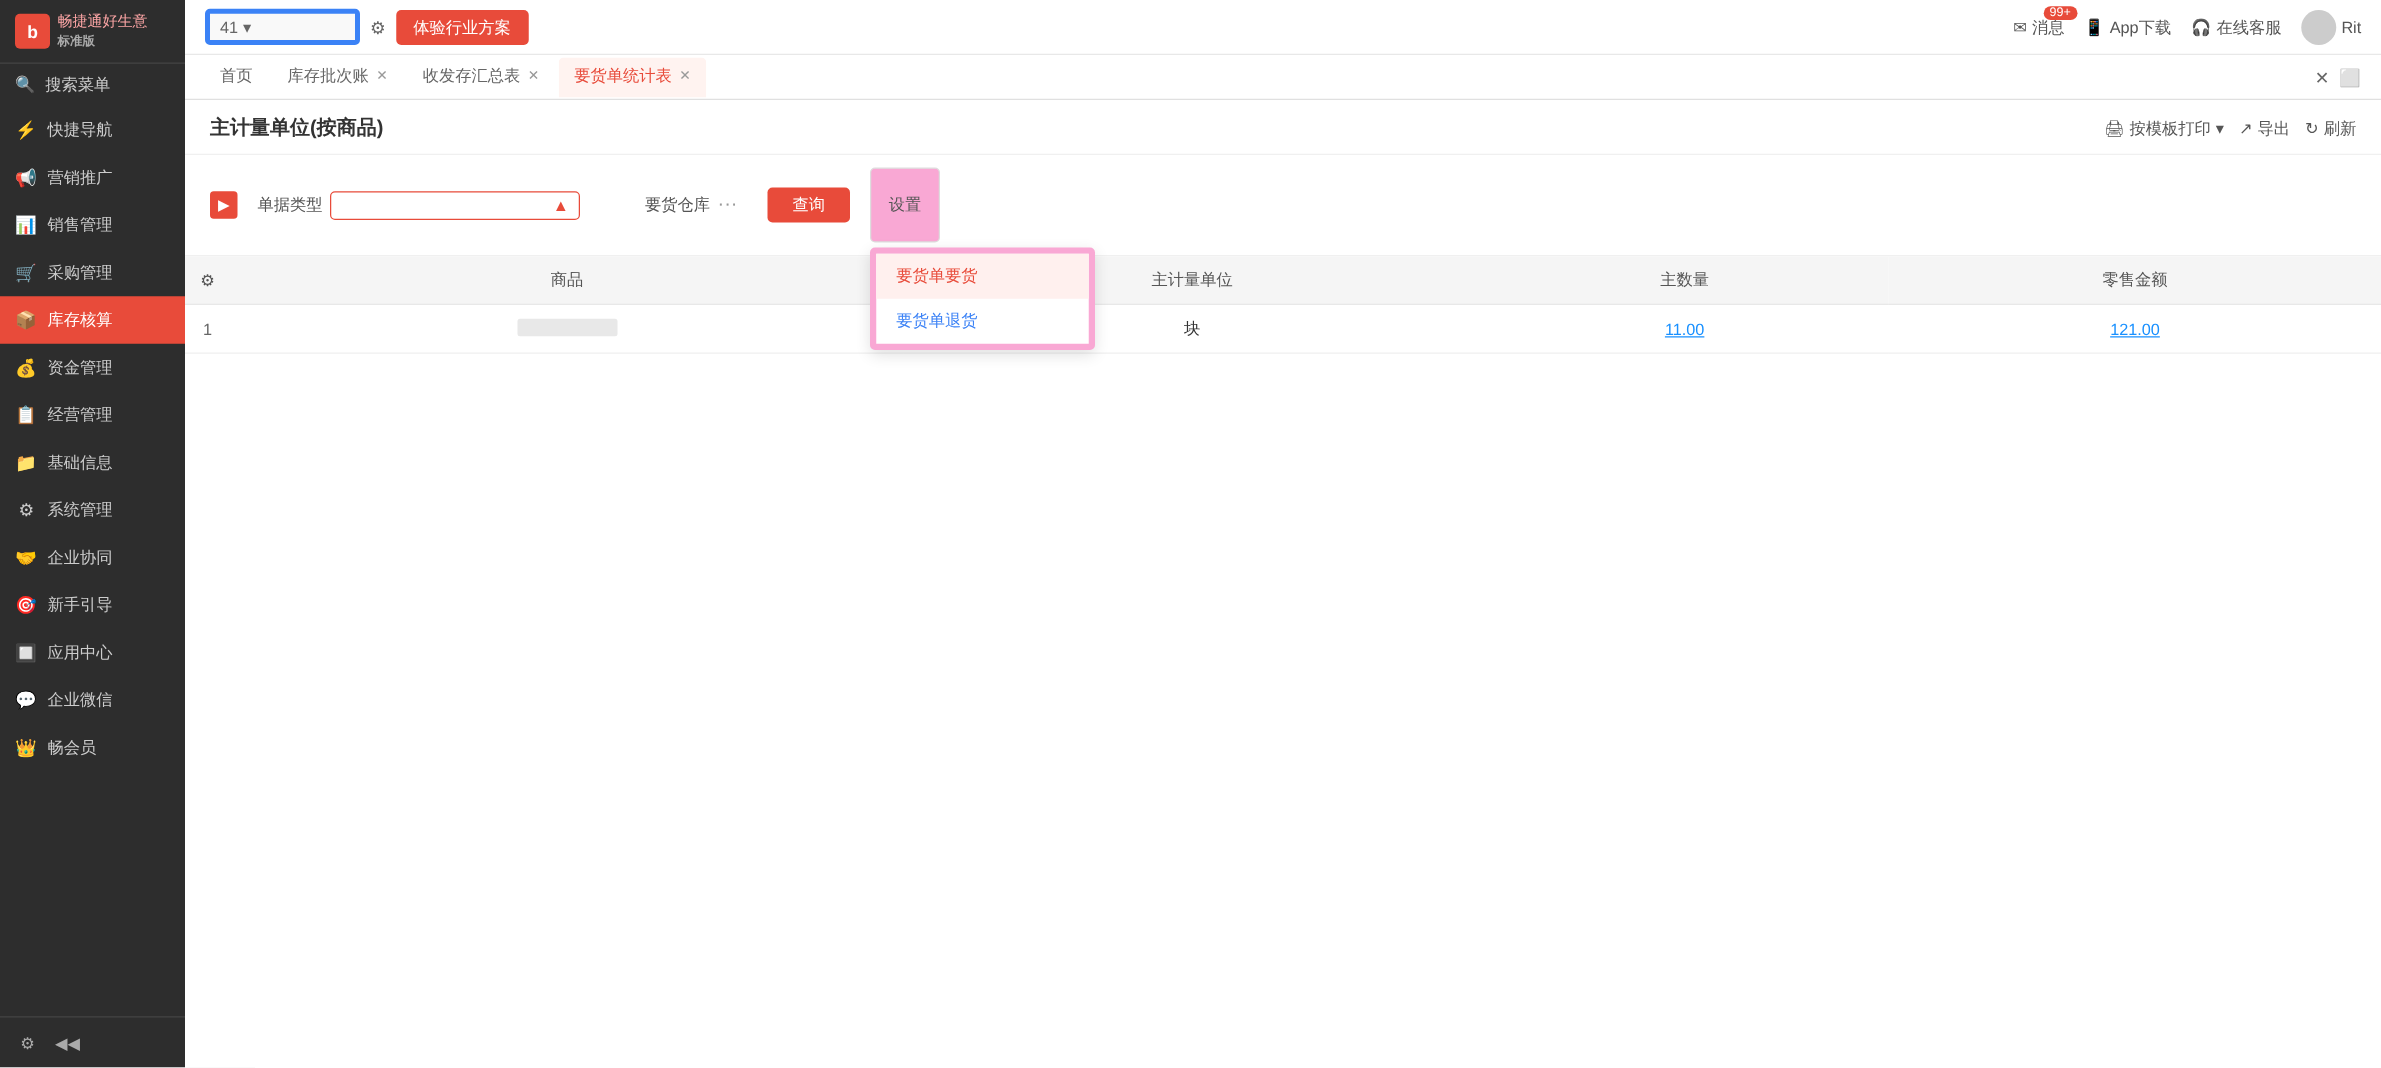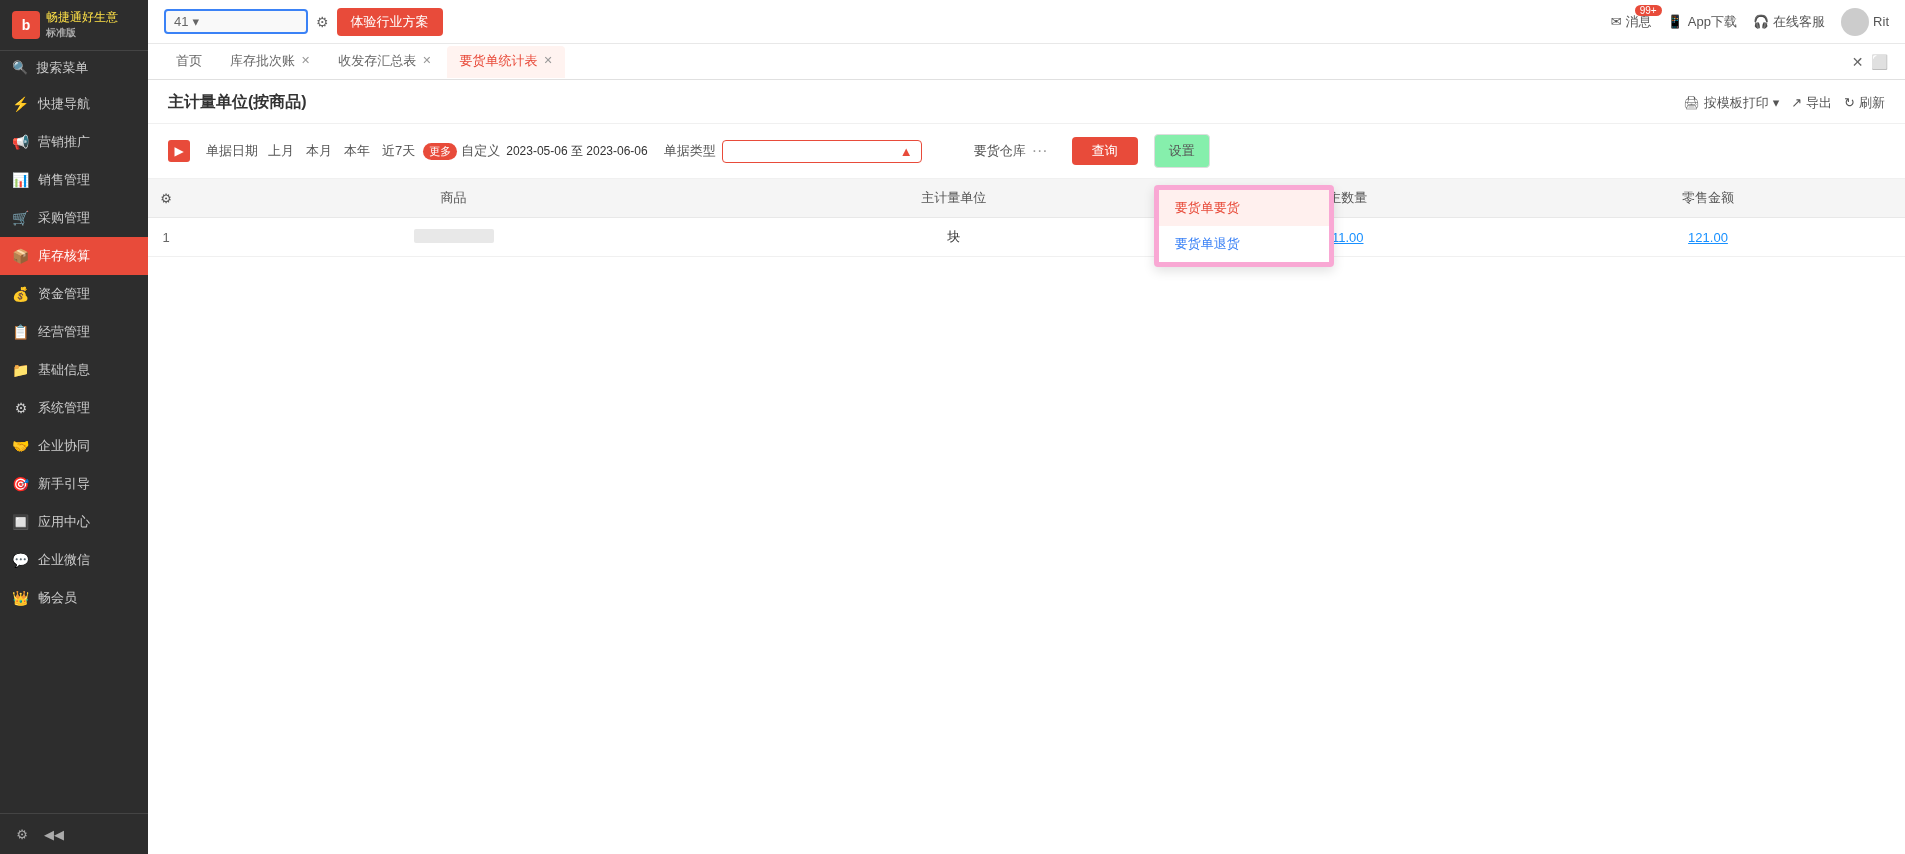--- a/index.html
+++ b/index.html
@@ -2,37 +2,37 @@
 <html><head>
   <meta charset="utf-8">
   <style>
     * { box-sizing: border-box; margin: 0; padding: 0; }
     body { font-family: 'Microsoft YaHei', Arial, sans-serif; font-size: 13px; background: #f5f5f5; color: #333; display: flex; height: 854px; overflow: hidden; }
 
     
     .sidebar { width: 148px; background: #2d2d2d; color: #ccc; display: flex; flex-direction: column; height: 100%; flex-shrink: 0; }
     .sidebar-logo { display: flex; align-items: center; padding: 10px 12px; border-bottom: 1px solid #444; }
     .sidebar-logo-icon { width: 28px; height: 28px; background: #e84b3a; border-radius: 4px; display: flex; align-items: center; justify-content: center; color: #fff; font-weight: bold; font-size: 14px; margin-right: 6px; flex-shrink: 0; }
-    .sidebar-logo-text { font-size: 12px; color: #fde047; line-height: 1.3; }
+    .sidebar-logo-text { font-size: 12px; color: #fca5a5; line-height: 1.3; }
     .sidebar-logo-sub { font-size: 10px; color: #aaa; font-weight: bold; }
     .sidebar-search { display: flex; align-items: center; padding: 8px 12px; cursor: pointer; color: #ccc; font-size: 13px; gap: 8px; }
     .sidebar-nav { flex: 1; overflow-y: auto; }
     .sidebar-item { display: flex; align-items: center; padding: 10px 12px; cursor: pointer; color: #ccc; font-size: 13px; gap: 8px; }
     .sidebar-item.active { background: #e84b3a; color: #fff; }
     .sidebar-item .nav-icon { width: 18px; height: 18px; display: flex; align-items: center; justify-content: center; font-size: 14px; flex-shrink: 0; }
     .sidebar-bottom { padding: 10px 12px; border-top: 1px solid #444; display: flex; align-items: center; gap: 12px; }
     .sidebar-collapse-btn { width: 20px; height: 20px; display: flex; align-items: center; justify-content: center; cursor: pointer; color: #aaa; }
 
     
     .main { flex: 1; display: flex; flex-direction: column; height: 100%; overflow: hidden; }
 
     
     .topbar { background: #fff; border-bottom: 1px solid #e8e8e8; display: flex; align-items: center; padding: 0 16px; height: 44px; gap: 12px; flex-shrink: 0; }
     .topbar-left { display: flex; align-items: center; gap: 8px; }
-    .topbar-search-box { display: flex; align-items: center; border: 2px solid #3b82f6; border-radius: 4px; padding: 3px 8px; gap: 4px; background: #f9f9f9; width: 144px; }
+    .topbar-search-box { display: flex; align-items: center; border: 4px solid #3b82f6; border-radius: 4px; padding: 3px 8px; gap: 4px; background: #f9f9f9; width: 124px; }
     .topbar-num { color: #666; font-size: 13px; }
     .topbar-arrow { color: #666; }
     .topbar-gear { color: #666; cursor: pointer; font-size: 14px; }
     .trial-btn { background: #e84b3a; color: #fff; border: none; border-radius: 4px; padding: 5px 14px; cursor: pointer; font-size: 13px; }
     .topbar-right { margin-left: auto; display: flex; align-items: center; gap: 16px; }
     .topbar-right-item { display: flex; align-items: center; gap: 4px; cursor: pointer; color: #555; font-size: 13px; position: relative; }
     .badge { background: #e84b3a; color: #fff; border-radius: 10px; padding: 0 5px; font-size: 10px; position: absolute; top: -8px; right: -10px; }
     .avatar { width: 28px; height: 28px; background: #ccc; border-radius: 50%; }
 
     
@@ -61,21 +61,21 @@
     .date-shortcut { font-size: 13px; color: #555; cursor: pointer; padding: 2px 4px; }
     .date-shortcut.more { background: #e84b3a; color: #fff; border-radius: 10px; padding: 1px 6px; font-size: 11px; }
     .date-custom { font-size: 13px; color: #555; cursor: pointer; }
     .filter-type-group { display: flex; align-items: center; gap: 6px; }
     .filter-input-box { border: 1px solid #e84b3a; border-radius: 4px; padding: 3px 8px; font-size: 13px; display: flex; align-items: center; gap: 4px; width: 200px; position: relative; }
     .filter-input-box input { border: none; outline: none; font-size: 13px; width: 100%; background: transparent; }
     .filter-dropdown-arrow { color: #e84b3a; cursor: pointer; }
     .filter-warehouse-group { display: flex; align-items: center; gap: 6px; margin-left: 36px; }
     .filter-more-btn { color: #999; cursor: pointer; font-size: 16px; }
     .query-btn { background: #e84b3a; color: #fff; border: none; border-radius: 4px; padding: 5px 20px; cursor: pointer; font-size: 13px; margin-left: 8px; text-align: center; }
-    .set-btn { background: #86efac; color: #555; border: 1px solid #ddd; border-radius: 4px; padding: 7px 14px; cursor: pointer; font-size: 13px; }
+    .set-btn { background: #f9a8d4; color: #555; border: 1px solid #ddd; border-radius: 4px; padding: 20px 14px; cursor: pointer; font-size: 13px; }
 
     
     .dropdown-overlay { position: absolute; background: #fff; border: 5px solid #f9a8d4; border-radius: 4px; box-shadow: 0 4px 12px rgba(0,0,0,0.12); z-index: 100; min-width: 180px; top: 45px; left: 490px; }
     .dropdown-item { padding: 9px 16px; cursor: pointer; font-size: 13px; color: #3b82f6; }
     .dropdown-item.selected { background: #fff0ee; color: #e84b3a; }
 
     
     .table-area { flex: 1; background: #fff; margin: 0; overflow: auto; display: flex; flex-direction: column; }
     .table-wrapper { flex: 1; overflow: auto; }
     table { width: 100%; border-collapse: collapse; font-size: 13px; }
@@ -245,32 +245,20 @@
         </div>
         <div class="action-btn">
           <span>↻</span>
           <span>刷新</span>
         </div>
       </div>
     </div>
 
     <div class="filter-bar">
       <div class="filter-expand-btn">▶</div>
-      <div class="filter-group">
-        <span class="filter-label">单据日期</span>
-        <div class="date-shortcuts">
-          <span class="date-shortcut">上月</span>
-          <span class="date-shortcut">本月</span>
-          <span class="date-shortcut">本年</span>
-          <span class="date-shortcut">近7天</span>
-          <span class="date-shortcut more">更多</span>
-          <span class="date-custom">自定义</span>
-        </div>
-        <div style="font-size:12px;color:#333;">2023-05-06 至 2023-06-06</div>
-      </div>
       <div class="filter-type-group" style="position:relative;">
         <span class="filter-label">单据类型</span>
         <div class="filter-input-box">
           <input type="text" style="">
           <span class="filter-dropdown-arrow">▲</span>
         </div>
 
         <div class="dropdown-overlay">
           <div class="dropdown-item selected">
             <span>要货单要货</span>

